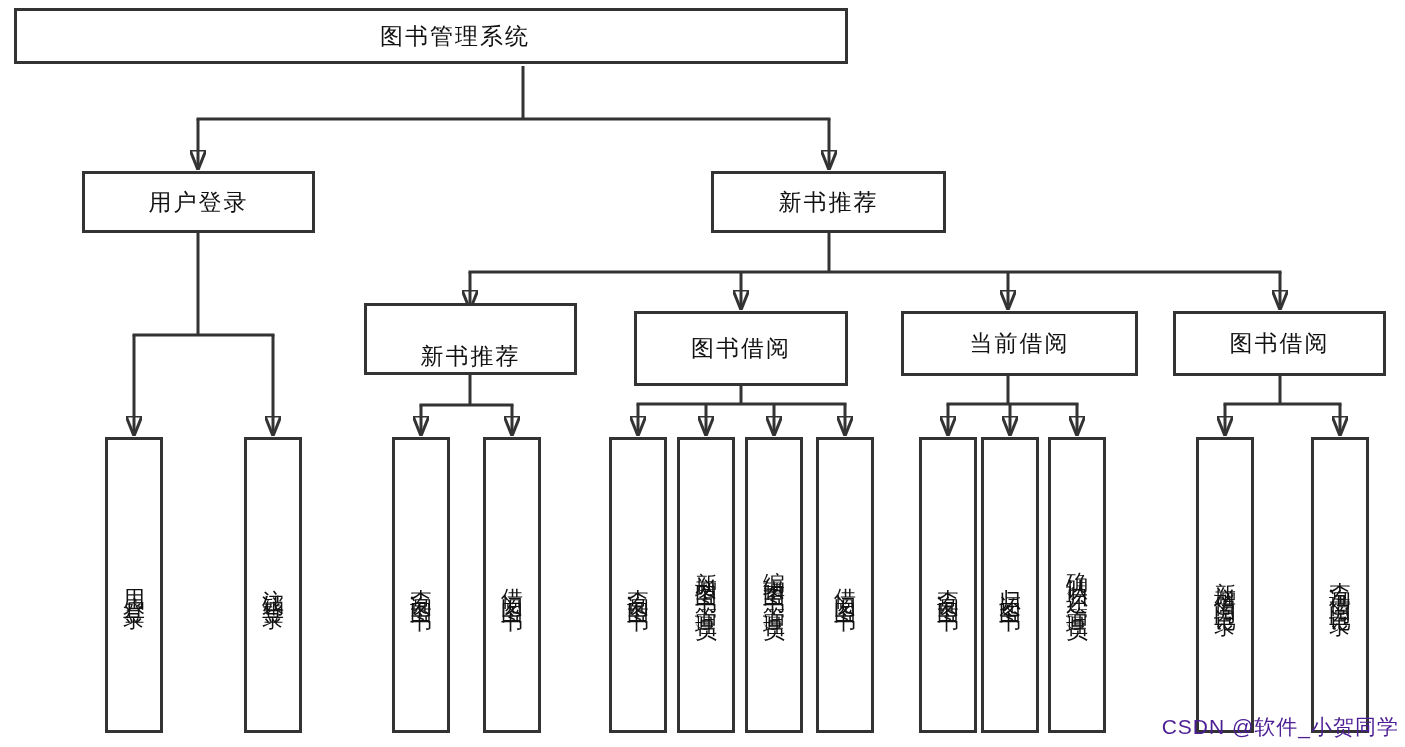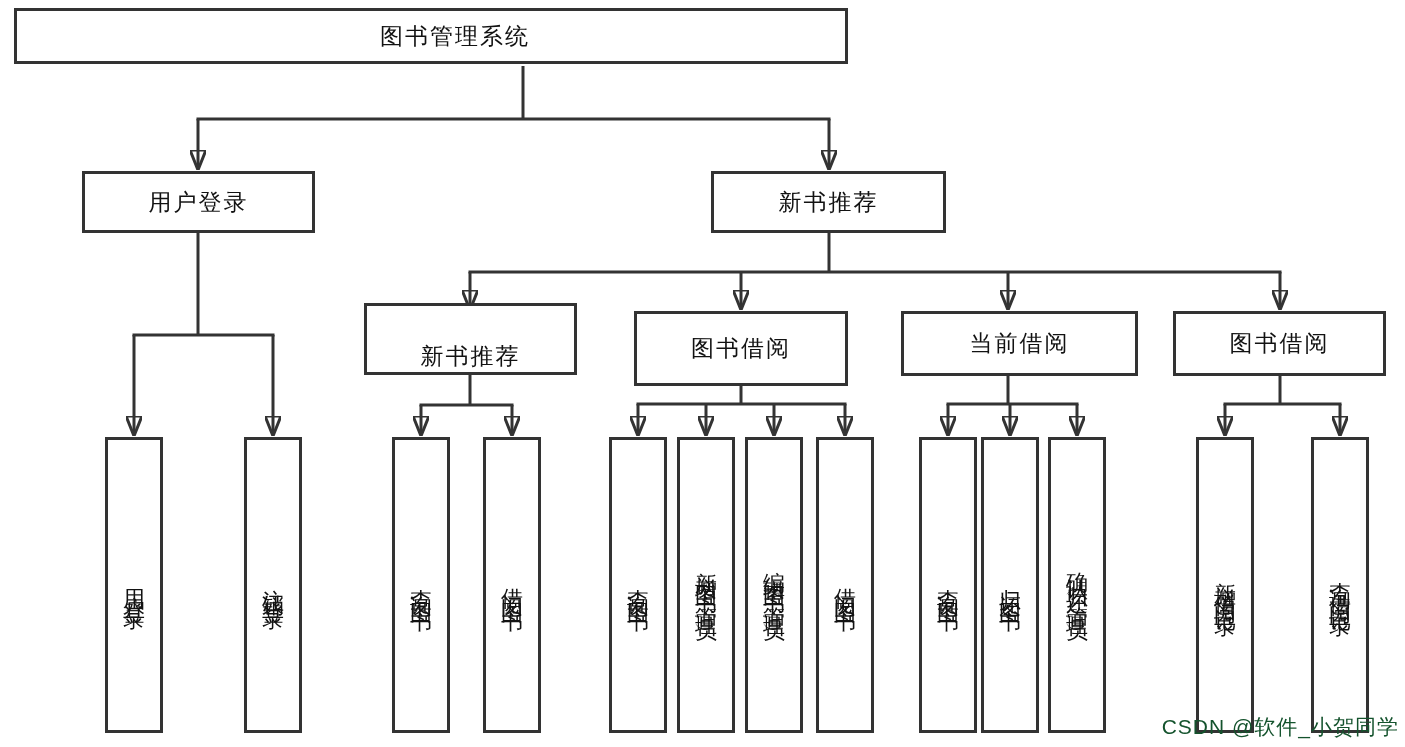--- a/index.html
+++ b/index.html
@@ -56,21 +56,21 @@
   .l9  { left:919px; }
   .l10 { left:981px; }
   .l11 { left:1048px; }
   .l12 { left:1196px; }
   .l13 { left:1311px; }
   .watermark {
     position:absolute;
     right:6px; bottom:6px;
     z-index:2;
     font-size:21px;
-    color:#14532d;
+    color:#4c1d95;
     letter-spacing:1px;
     white-space:nowrap;
   }
 </style>
 </head>
 <body>
 
 <div class="stage">
 
   <svg class="wires" width="1405" height="747" viewBox="0 0 1405 747">

